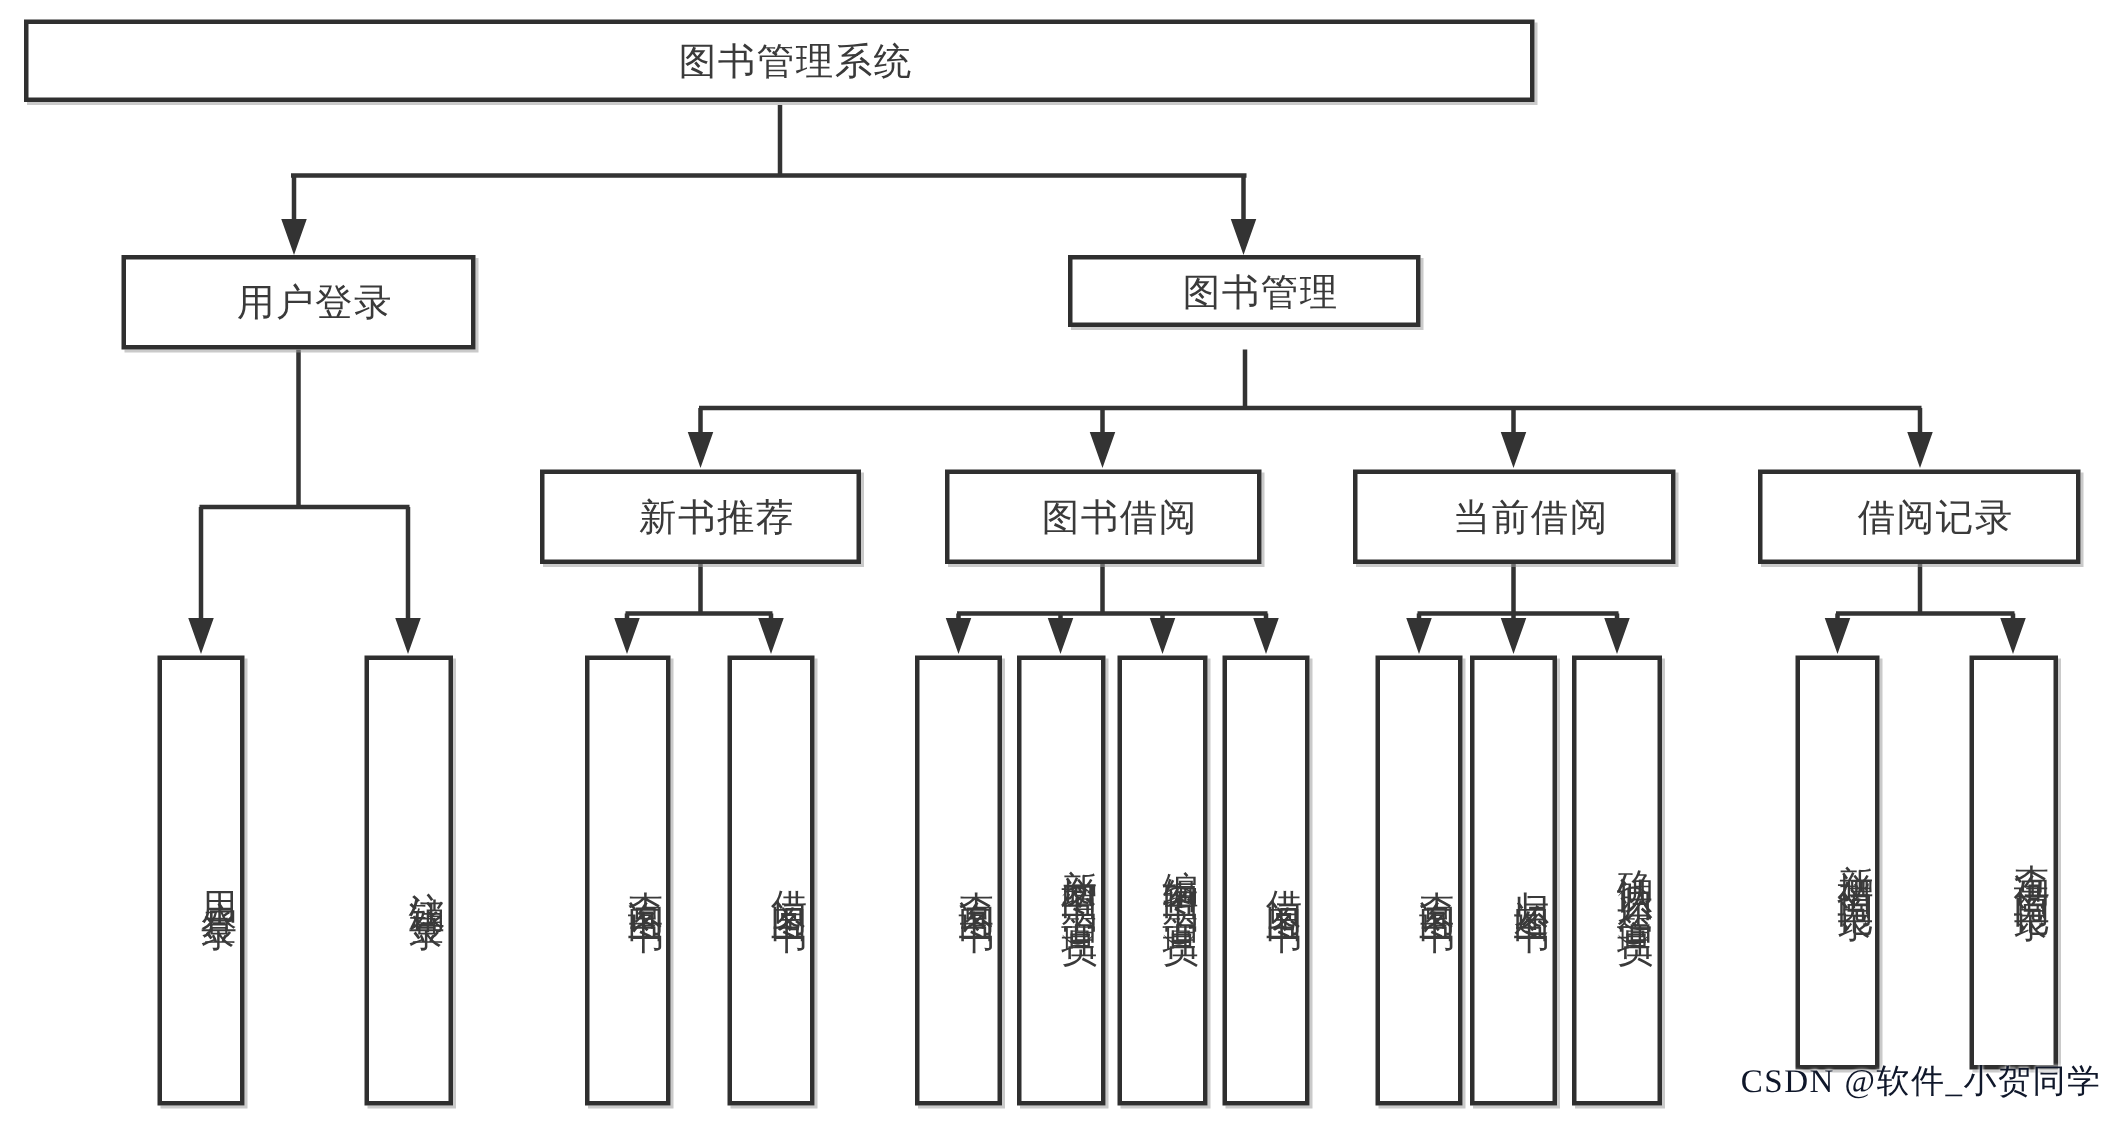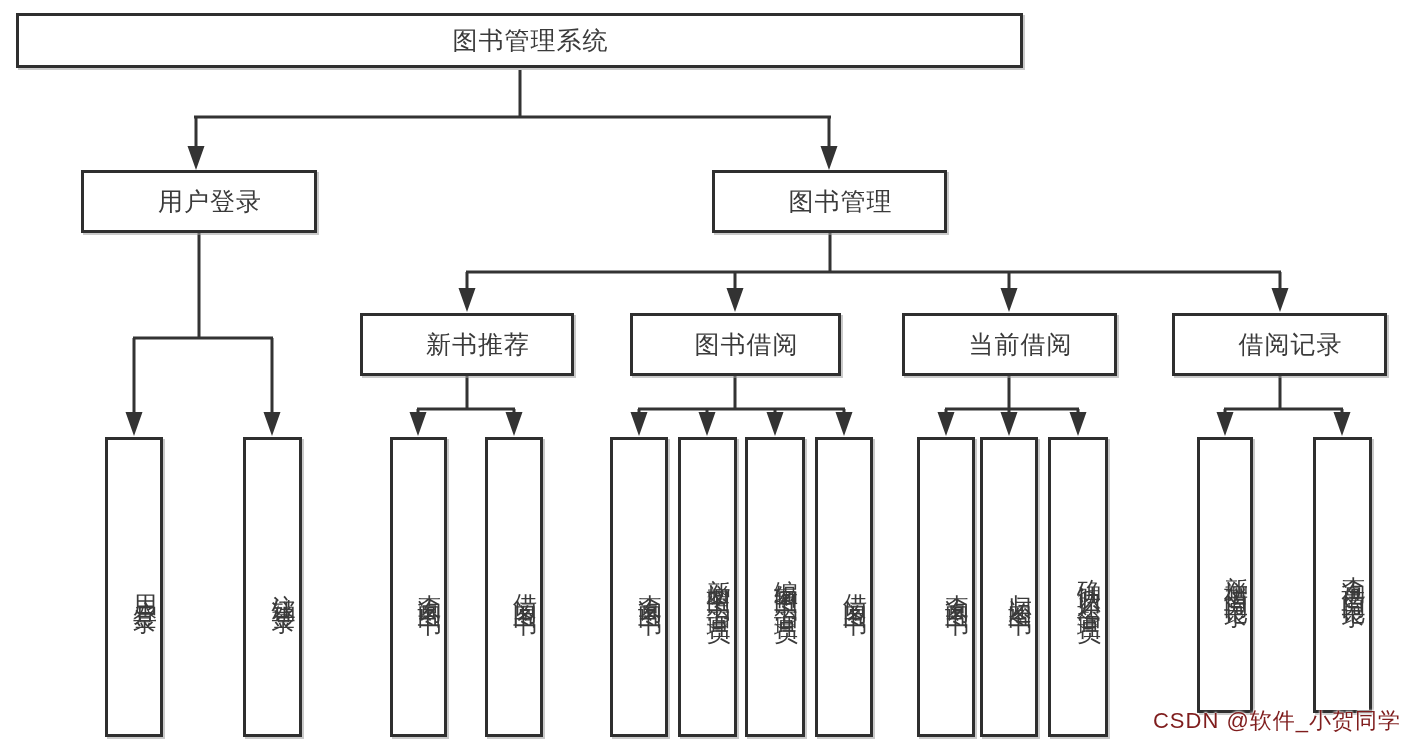--- a/index.html
+++ b/index.html
@@ -14,22 +14,23 @@
     display:flex; align-items:center; justify-content:center;
     box-sizing:border-box; z-index:1;padding-left:22px;
   }
   .hlabel { font-size:25px; letter-spacing:1px; white-space:nowrap; }
   .vlabel {
     writing-mode:vertical-rl; text-orientation:mixed;
     font-size:24px; letter-spacing:6px; line-height:1; white-space:nowrap;
   }
   .watermark {
     position:absolute; right:4px; top:706px; z-index:5;
-    font-size:22px; color:#7f1d1d; letter-spacing:1px;
+    font-size:22px; color:#0f172a; letter-spacing:1px;
     text-shadow:0 1px 2px #ffffff, 0 -1px 2px #ffffff;
+    font-family:Liberation Serif, serif;
   }
 </style>
 </head>
 <body>
 
 <div class="stage">
 
   <svg class="connectors" width="1405" height="747" viewBox="0 0 1405 747">
     <path fill="none" stroke="#333333" stroke-width="3" d="M520 70V117 M194 117H831 M196 117V148 M829 117V148
          M199 233V338 M133 338H273 M134 338V414 M272 338V414
@@ -50,21 +51,21 @@
          M1216.5 412L1233.5 412L1225 436Z M1333.5 412L1350.5 412L1342 436Z"></path>
   </svg>
 
   <div class="box" style="left:16px;top:13px;width:1007px;height:55px">
     <span class="hlabel">图书管理系统</span>
   </div>
 
   <div class="box" style="left:81px;top:170px;width:236px;height:63px">
     <span class="hlabel">用户登录</span>
   </div>
-  <div class="box" style="left:712px;top:170px;width:235px;height:63px">
+  <div class="box" style="left:712px;top:170px;width:235px;height:48px">
     <span class="hlabel">图书管理</span>
   </div>
 
   <div class="box" style="left:630px;top:313px;width:211px;height:63px">
     <span class="hlabel">图书借阅</span>
   </div>
   <div class="box" style="left:360px;top:313px;width:214px;height:63px">
     <span class="hlabel">新书推荐</span>
   </div>
   <div class="box" style="left:902px;top:313px;width:215px;height:63px">

